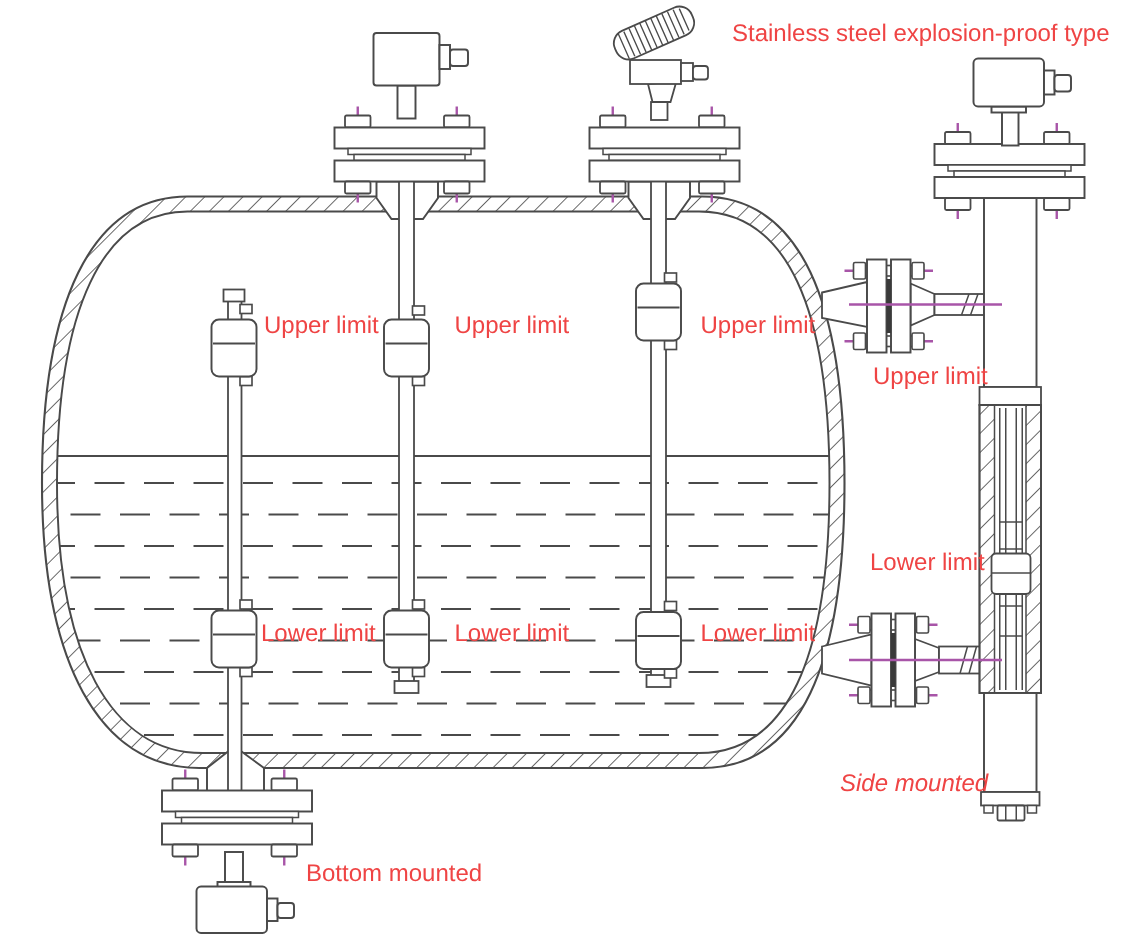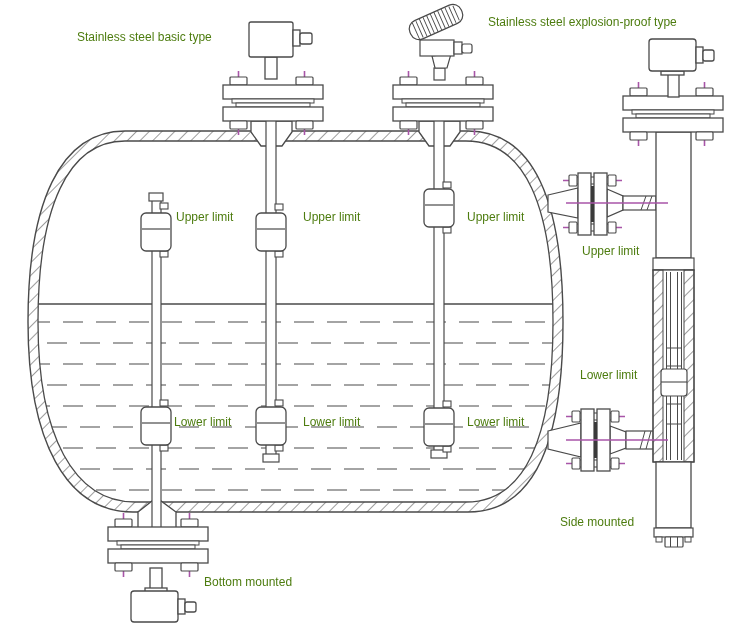--- a/index.html
+++ b/index.html
@@ -2,21 +2,21 @@
 <html><head>
 <meta charset="utf-8">
 <style>
   html,body{margin:0;padding:0;background:#ffffff;}
   .stage{
     position:relative;width:750px;height:630px;background:#ffffff;
     font-family:"Liberation Sans", sans-serif;overflow:hidden;
   }
   .stage svg{position:absolute;left:0;top:0;}
   .lbl{
-    position:absolute;font-size:12px;color:#4d7c0f;line-height:15px;
+    position:absolute;font-size:16px;color:#ef4444;line-height:15px;
     white-space:nowrap;letter-spacing:0px;
   }
 </style>
 </head>
 <body>
 
 <div class="stage">
 
 <svg width="750" height="630" viewBox="0 0 750 630">
   <defs>
@@ -201,26 +201,25 @@
     <rect x="696" y="47" width="7" height="16"></rect>
     <rect x="703" y="50" width="11" height="11" rx="2"></rect>
   </g>
 
   <g stroke="#a855a8" stroke-width="1.6">
     <line x1="566" y1="203" x2="668" y2="203"></line>
     <line x1="566" y1="440" x2="668" y2="440"></line>
   </g>
 </svg>
 
-<div class="lbl" style="left:77px;top:30px;">Stainless steel basic type</div>
 <div class="lbl" style="left:488px;top:15px;">Stainless steel explosion-proof type</div>
 <div class="lbl" style="left:176px;top:210px;">Upper limit</div>
 <div class="lbl" style="left:303px;top:210px;">Upper limit</div>
 <div class="lbl" style="left:467px;top:210px;">Upper limit</div>
 <div class="lbl" style="left:582px;top:244px;">Upper limit</div>
 <div class="lbl" style="left:580px;top:368px;">Lower limit</div>
 <div class="lbl" style="left:174px;top:415px;">Lower limit</div>
 <div class="lbl" style="left:303px;top:415px;">Lower limit</div>
 <div class="lbl" style="left:467px;top:415px;">Lower limit</div>
-<div class="lbl" style="left:560px;top:515px;">Side mounted</div>
+<div class="lbl" style="left:560px;top:515px;font-style:italic;">Side mounted</div>
 <div class="lbl" style="left:204px;top:575px;">Bottom mounted</div>
 
 </div>
 
 </body></html>

